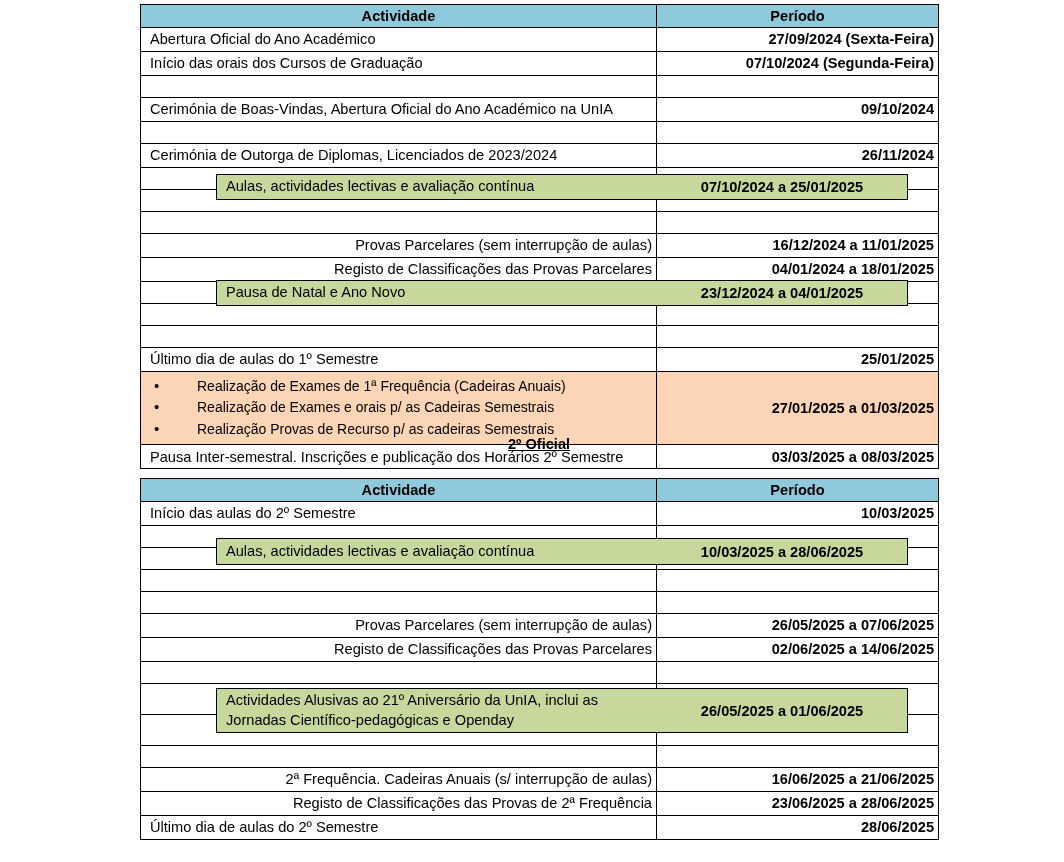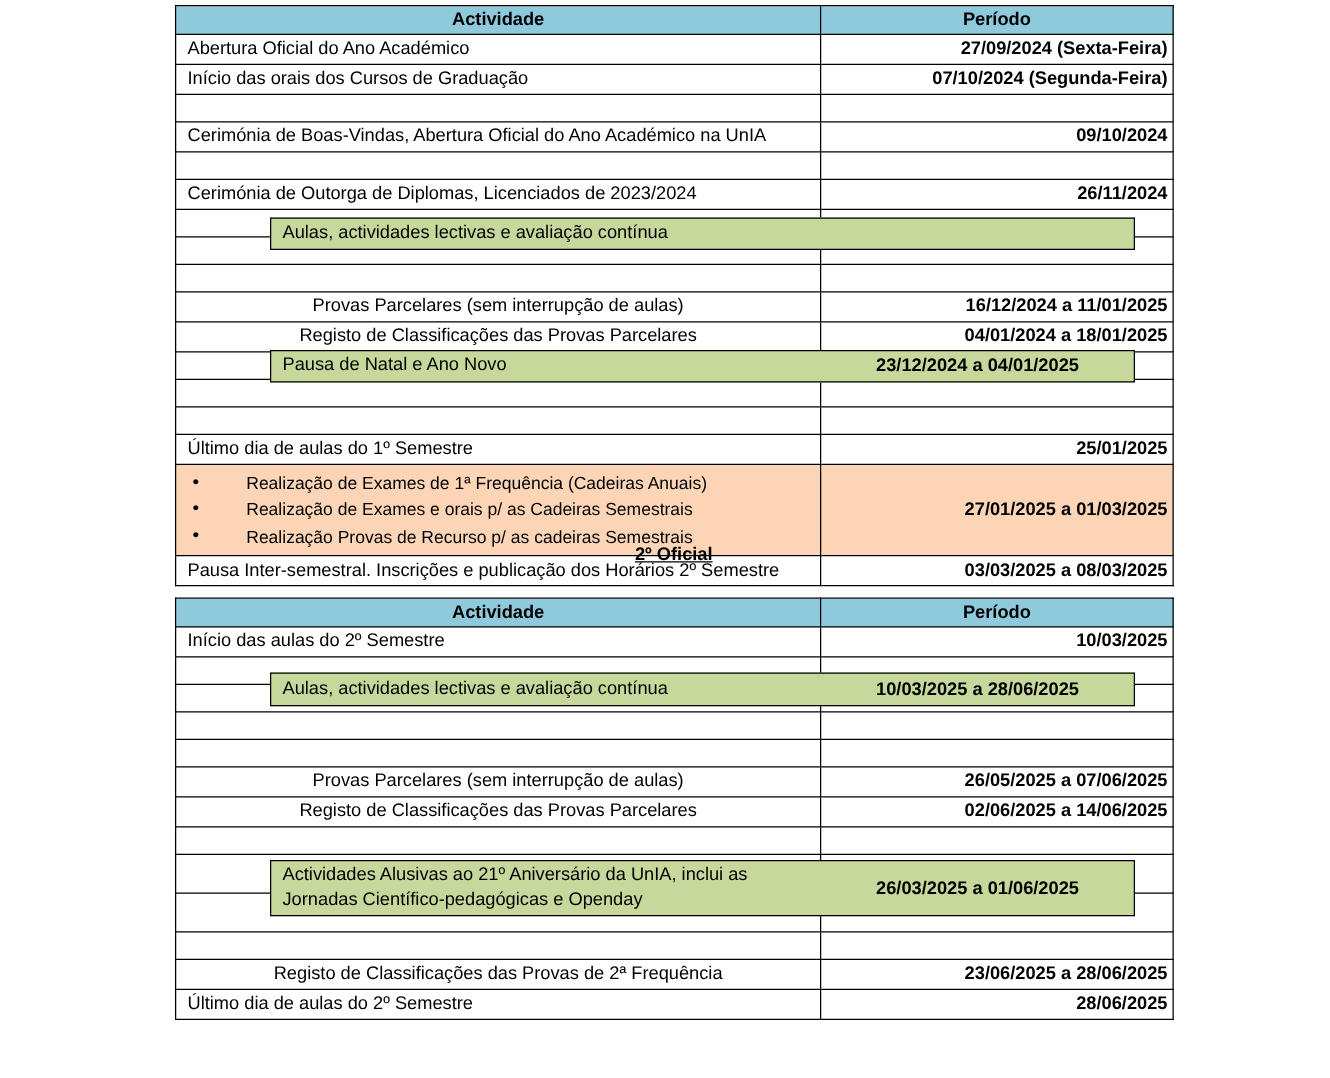--- a/index.html
+++ b/index.html
@@ -52,21 +52,21 @@
     font-size: 14.6px;
   }
 
   
   td.act {
     text-align: left;
     padding: 1px 4px 1px 9px;
     height: 21px;
   }
   td.act.center {
-    text-align: center;
+    text-align: right;
     padding-left: 4px;
   }
   td.per {
     text-align: right;
     font-weight: bold;
     height: 21px;
     padding: 1px 4px;
   }
   tr.spacer td {
     height: 21px;
@@ -285,41 +285,46 @@
         </tr>
         <tr class="tall-spacer">
           <td></td>
           <td></td>
         </tr>
         <tr class="spacer">
           <td></td>
           <td></td>
         </tr>
         <tr>
+          <td class="act center">2ª Frequência. Cadeiras Anuais (s/ interrupção de aulas)</td>
+          <td class="per">16/06/2025 a 21/06/2025</td>
+        </tr>
+        <tr>
           <td class="act center">Registo de Classificações das Provas de 2ª Frequência</td>
           <td class="per">23/06/2025 a 28/06/2025</td>
         </tr>
         <tr>
           <td class="act">Último dia de aulas do 2º Semestre</td>
           <td class="per">28/06/2025</td>
         </tr>
       </tbody>
   </table>
 
   <div id="highlight-layer">
       <div class="green-box" style="left: 216px; width: 692px; top: 174px; height: 26px;">
         <div class="g-act">Aulas, actividades lectivas e avaliação contínua</div>
+        <div class="g-per">07/10/2024 a 25/01/2025</div>
       </div>
       <div class="green-box" style="left: 216px; width: 692px; top: 280px; height: 26px;">
         <div class="g-act">Pausa de Natal e Ano Novo</div>
         <div class="g-per">23/12/2024 a 04/01/2025</div>
       </div>
       <div class="green-box" style="left: 216px; width: 692px; top: 538px; height: 27px;">
         <div class="g-act">Aulas, actividades lectivas e avaliação contínua</div>
         <div class="g-per">10/03/2025 a 28/06/2025</div>
       </div>
       <div class="green-box" style="left: 216px; width: 692px; top: 688px; height: 45px;">
         <div class="g-act">Actividades Alusivas ao 21º Aniversário da UnIA, inclui as Jornadas Científico-pedagógicas e Openday</div>
-        <div class="g-per">26/03/2025 a 01/06/2025</div>
+        <div class="g-per">26/05/2025 a 01/06/2025</div>
       </div>
     </div>
 
 </div>
 
 </body></html>

